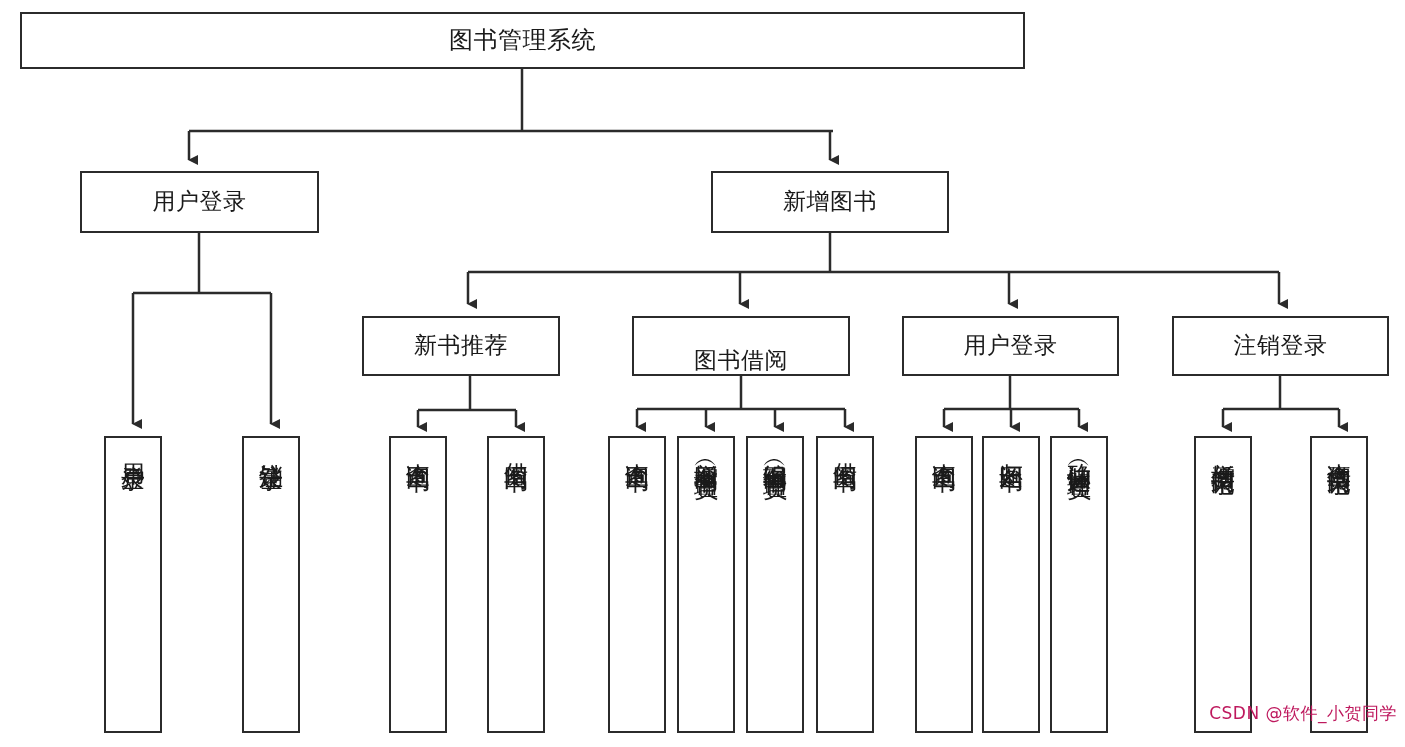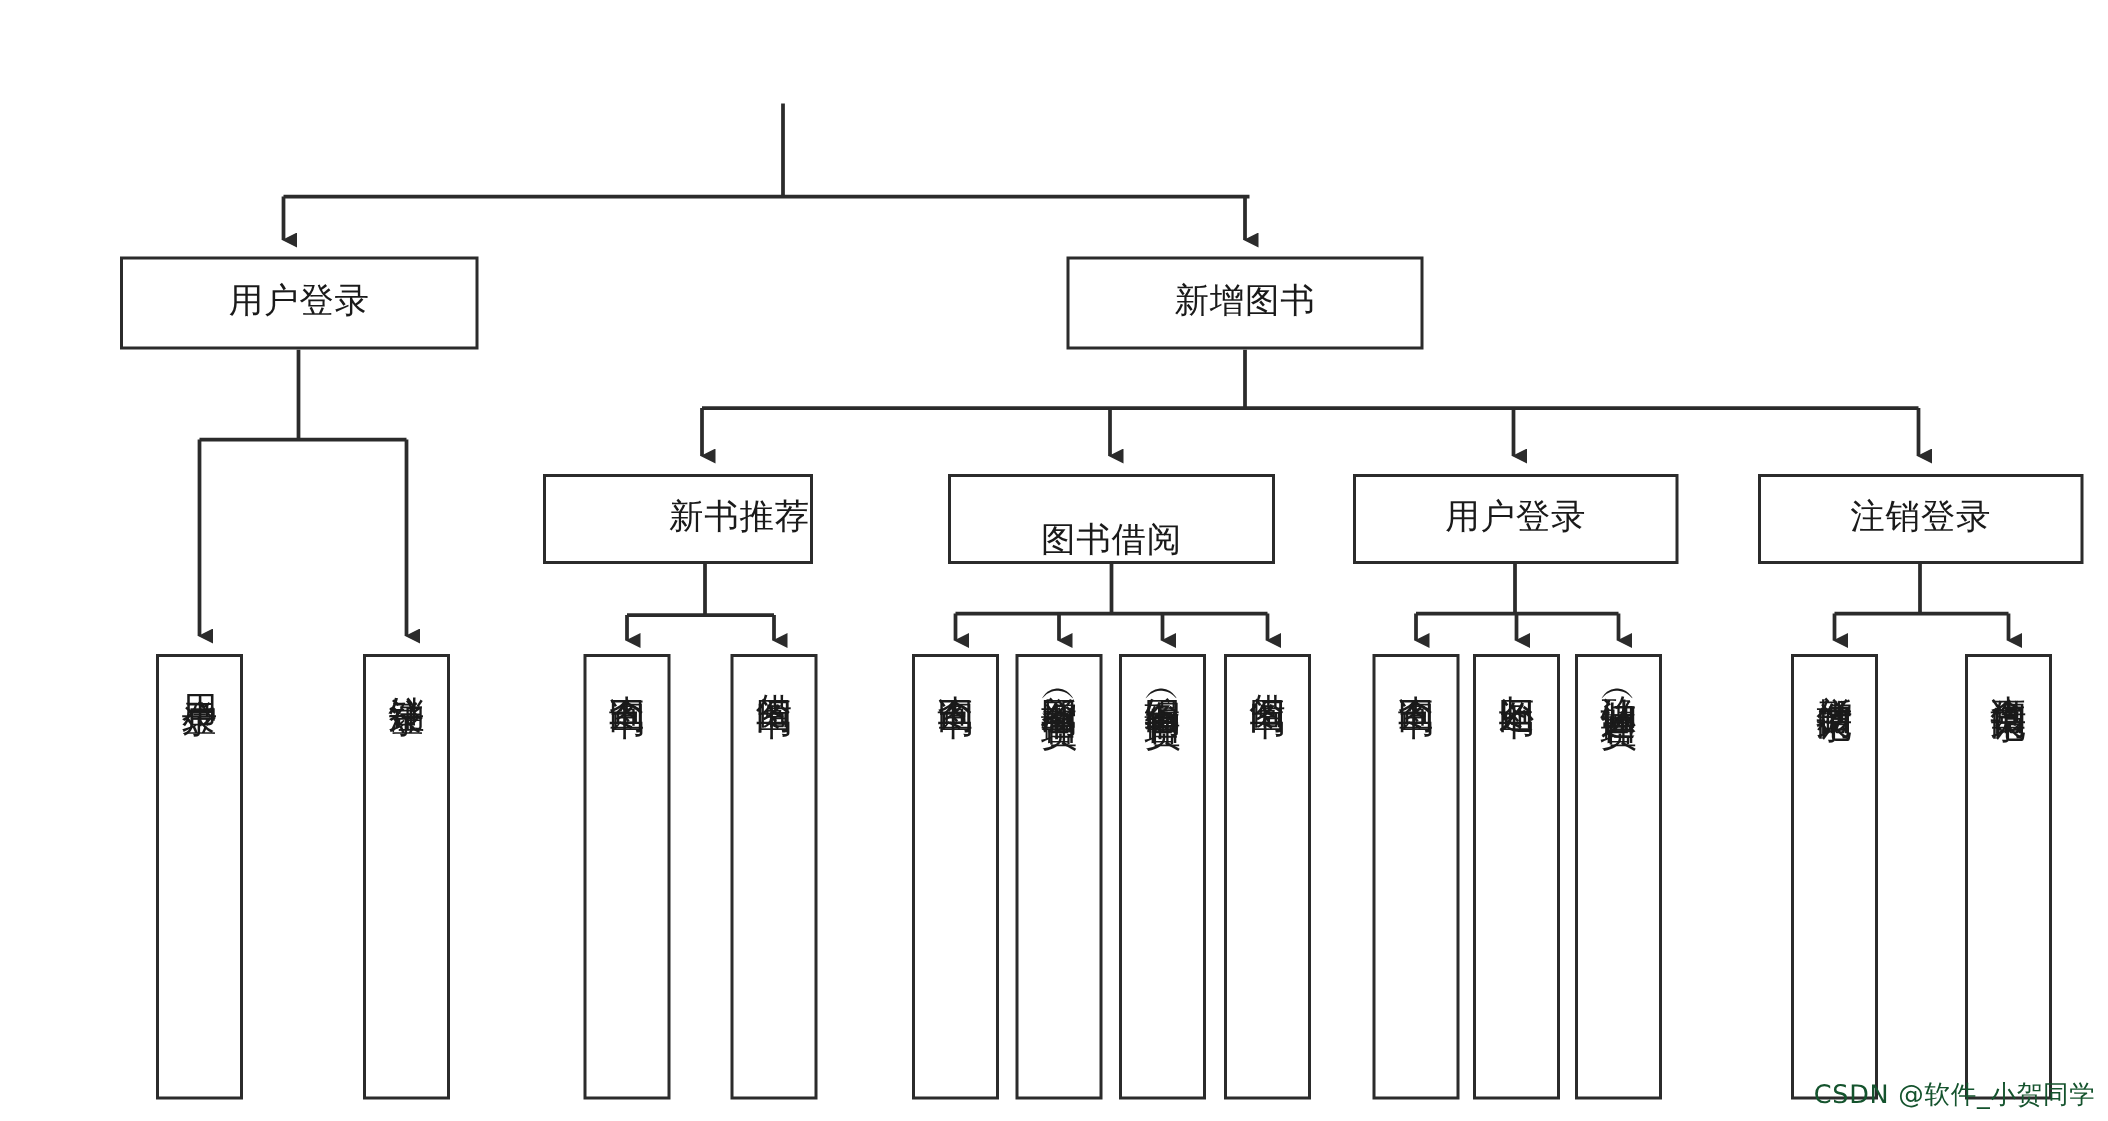--- a/index.html
+++ b/index.html
@@ -58,23 +58,23 @@
     writing-mode: vertical-rl;
     text-orientation: upright;
     font-size: 24px;
     line-height: 1.0;
     letter-spacing: 2px;
     white-space: nowrap;
   }
   .watermark {
     position: absolute;
     right: 8px;
-    bottom: 6px;
+    bottom: 22px;
     font-size: 17px;
-    color: #14532d;
+    color: #be185d;
     white-space: nowrap;
     letter-spacing: 0.5px;
   }
 </style>
 </head>
 <body>
 
 <div id="canvas">
 
   <svg class="wires" viewBox="0 0 1405 747">
@@ -120,29 +120,32 @@
       <path d="M1011,409 L1011,427" marker-end="url(#arrow)"></path>
       <path d="M1079,409 L1079,427" marker-end="url(#arrow)"></path>
 
       <path d="M1280,376 L1280,409"></path>
       <path d="M1223,409 L1339,409"></path>
       <path d="M1223,409 L1223,427" marker-end="url(#arrow)"></path>
       <path d="M1339,409 L1339,427" marker-end="url(#arrow)"></path>
     </g>
   </svg>
 
+  <div class="node h root" style="left:20px; top:12px; width:1005px; height:57px;">
+    <span class="lbl">图书管理系统</span>
+  </div>
 
   <div class="node h" style="left:80px; top:171px; width:239px; height:62px;">
     <span class="lbl">用户登录</span>
   </div>
   <div class="node h" style="left:711px; top:171px; width:238px; height:62px;">
     <span class="lbl">新增图书</span>
   </div>
 
-  <div class="node h" style="left:362px; top:316px; width:180px; height:60px;justify-content:flex-end;">
+  <div class="node h" style="left:362px; top:316px; width:198px; height:60px;">
     <span class="lbl">新书推荐</span>
   </div>
   <div class="node h" style="left:632px; top:316px; width:218px; height:60px;align-items:flex-end;">
     <span class="lbl">图书借阅</span>
   </div>
   <div class="node h" style="left:902px; top:316px; width:217px; height:60px;">
     <span class="lbl">用户登录</span>
   </div>
   <div class="node h" style="left:1172px; top:316px; width:217px; height:60px;">
     <span class="lbl">注销登录</span>

